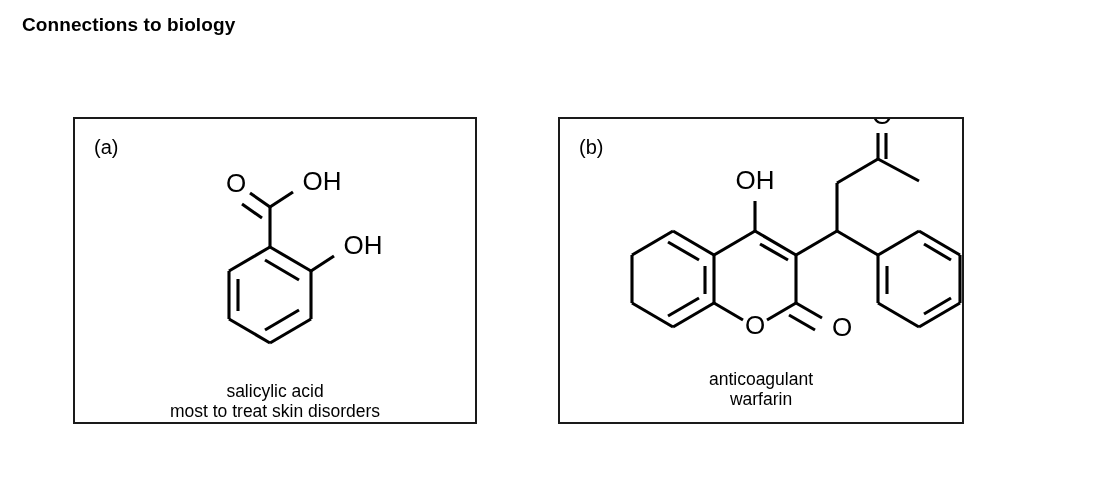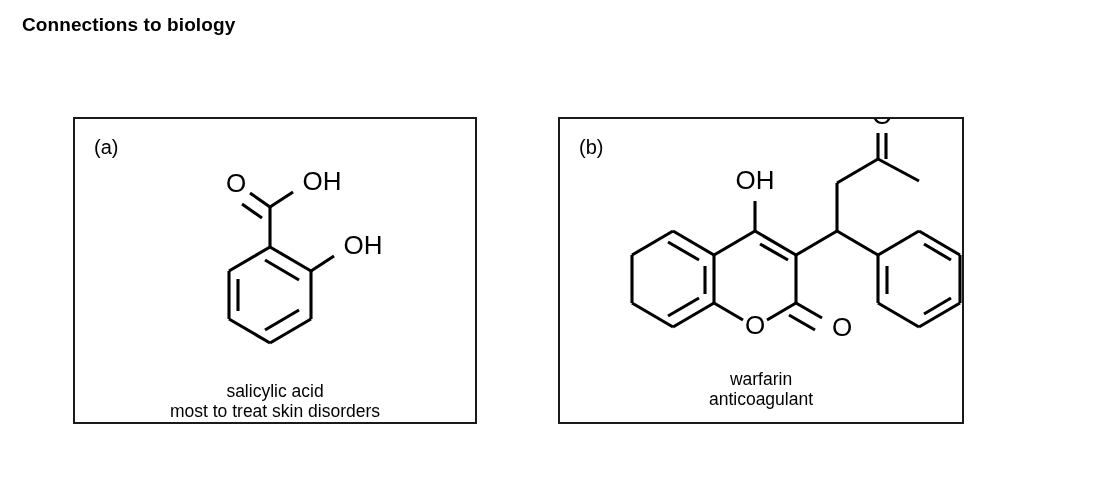--- a/index.html
+++ b/index.html
@@ -231,18 +231,18 @@
         <path class="bond" d="M359,208 L318,184"></path>
         <path class="bond" d="M318,184 L318,136"></path>
 
         <path class="bond-inner" d="M327,147 L327,175"></path>
         <path class="bond-inner" d="M364,125 L391,141"></path>
         <path class="bond-inner" d="M364,195 L391,179"></path>
       </g>
     </svg>
 
     <div class="caption" id="caption-b">
+      <span class="caption-line">anticoagulant</span>
       <span class="caption-line">warfarin</span>
-      <span class="caption-line">anticoagulant</span>
     </div>
   </div>
 
 </div>
 
 </body></html>

